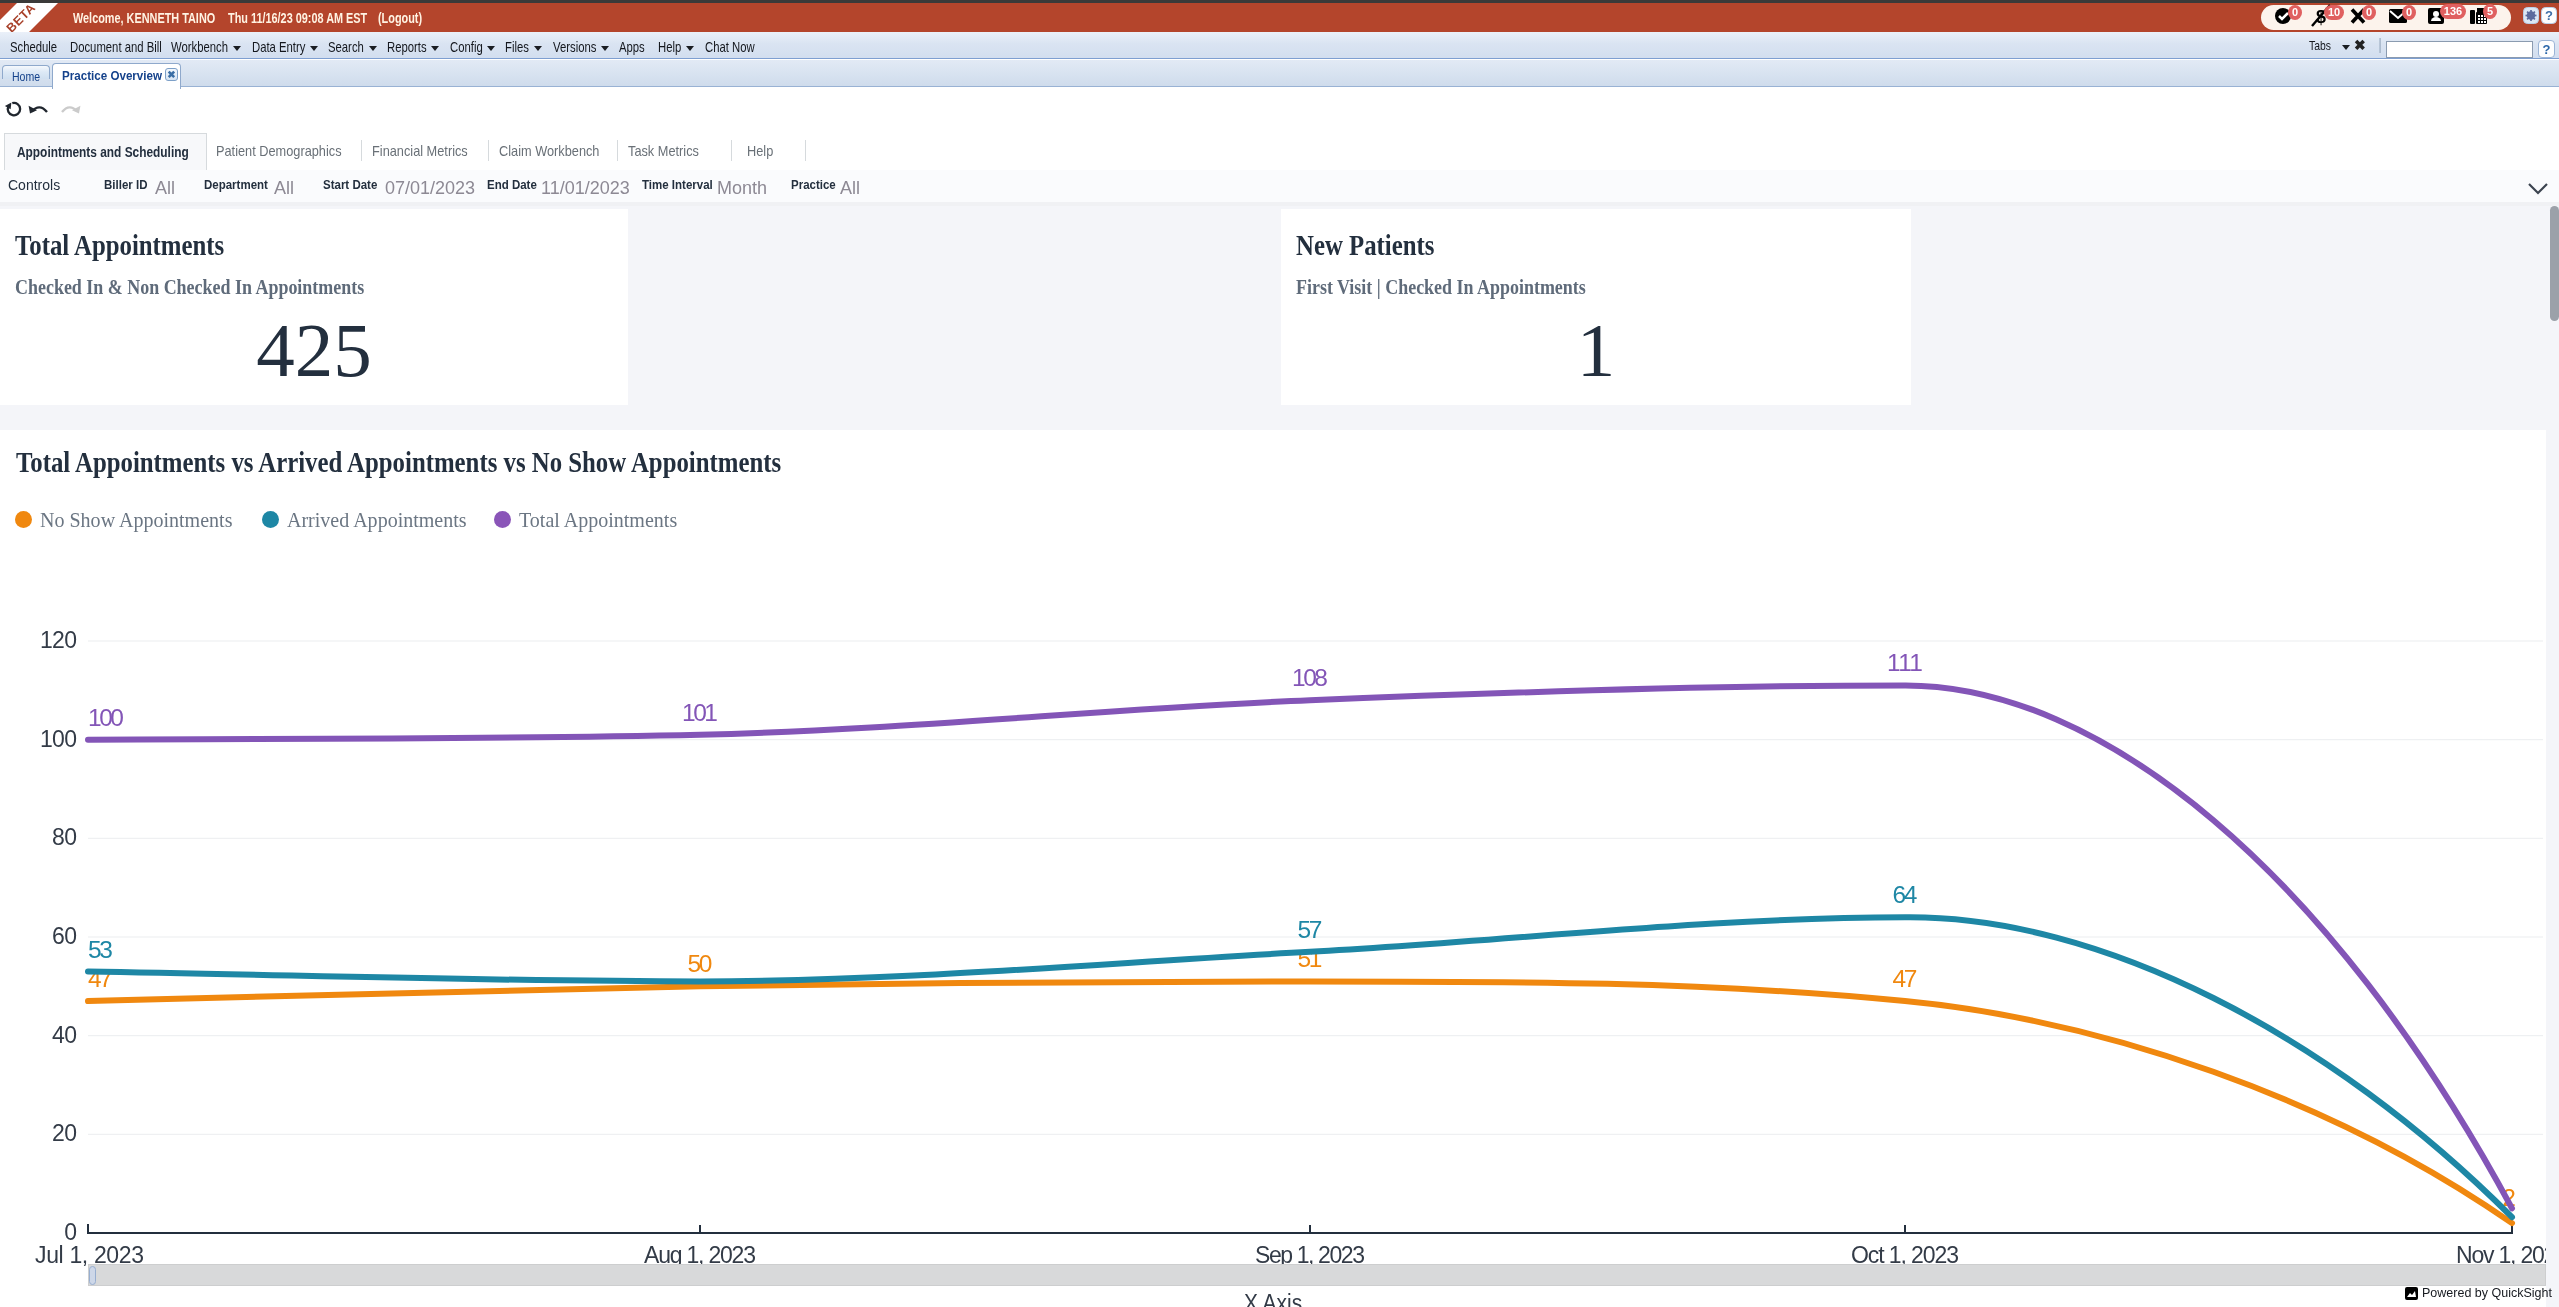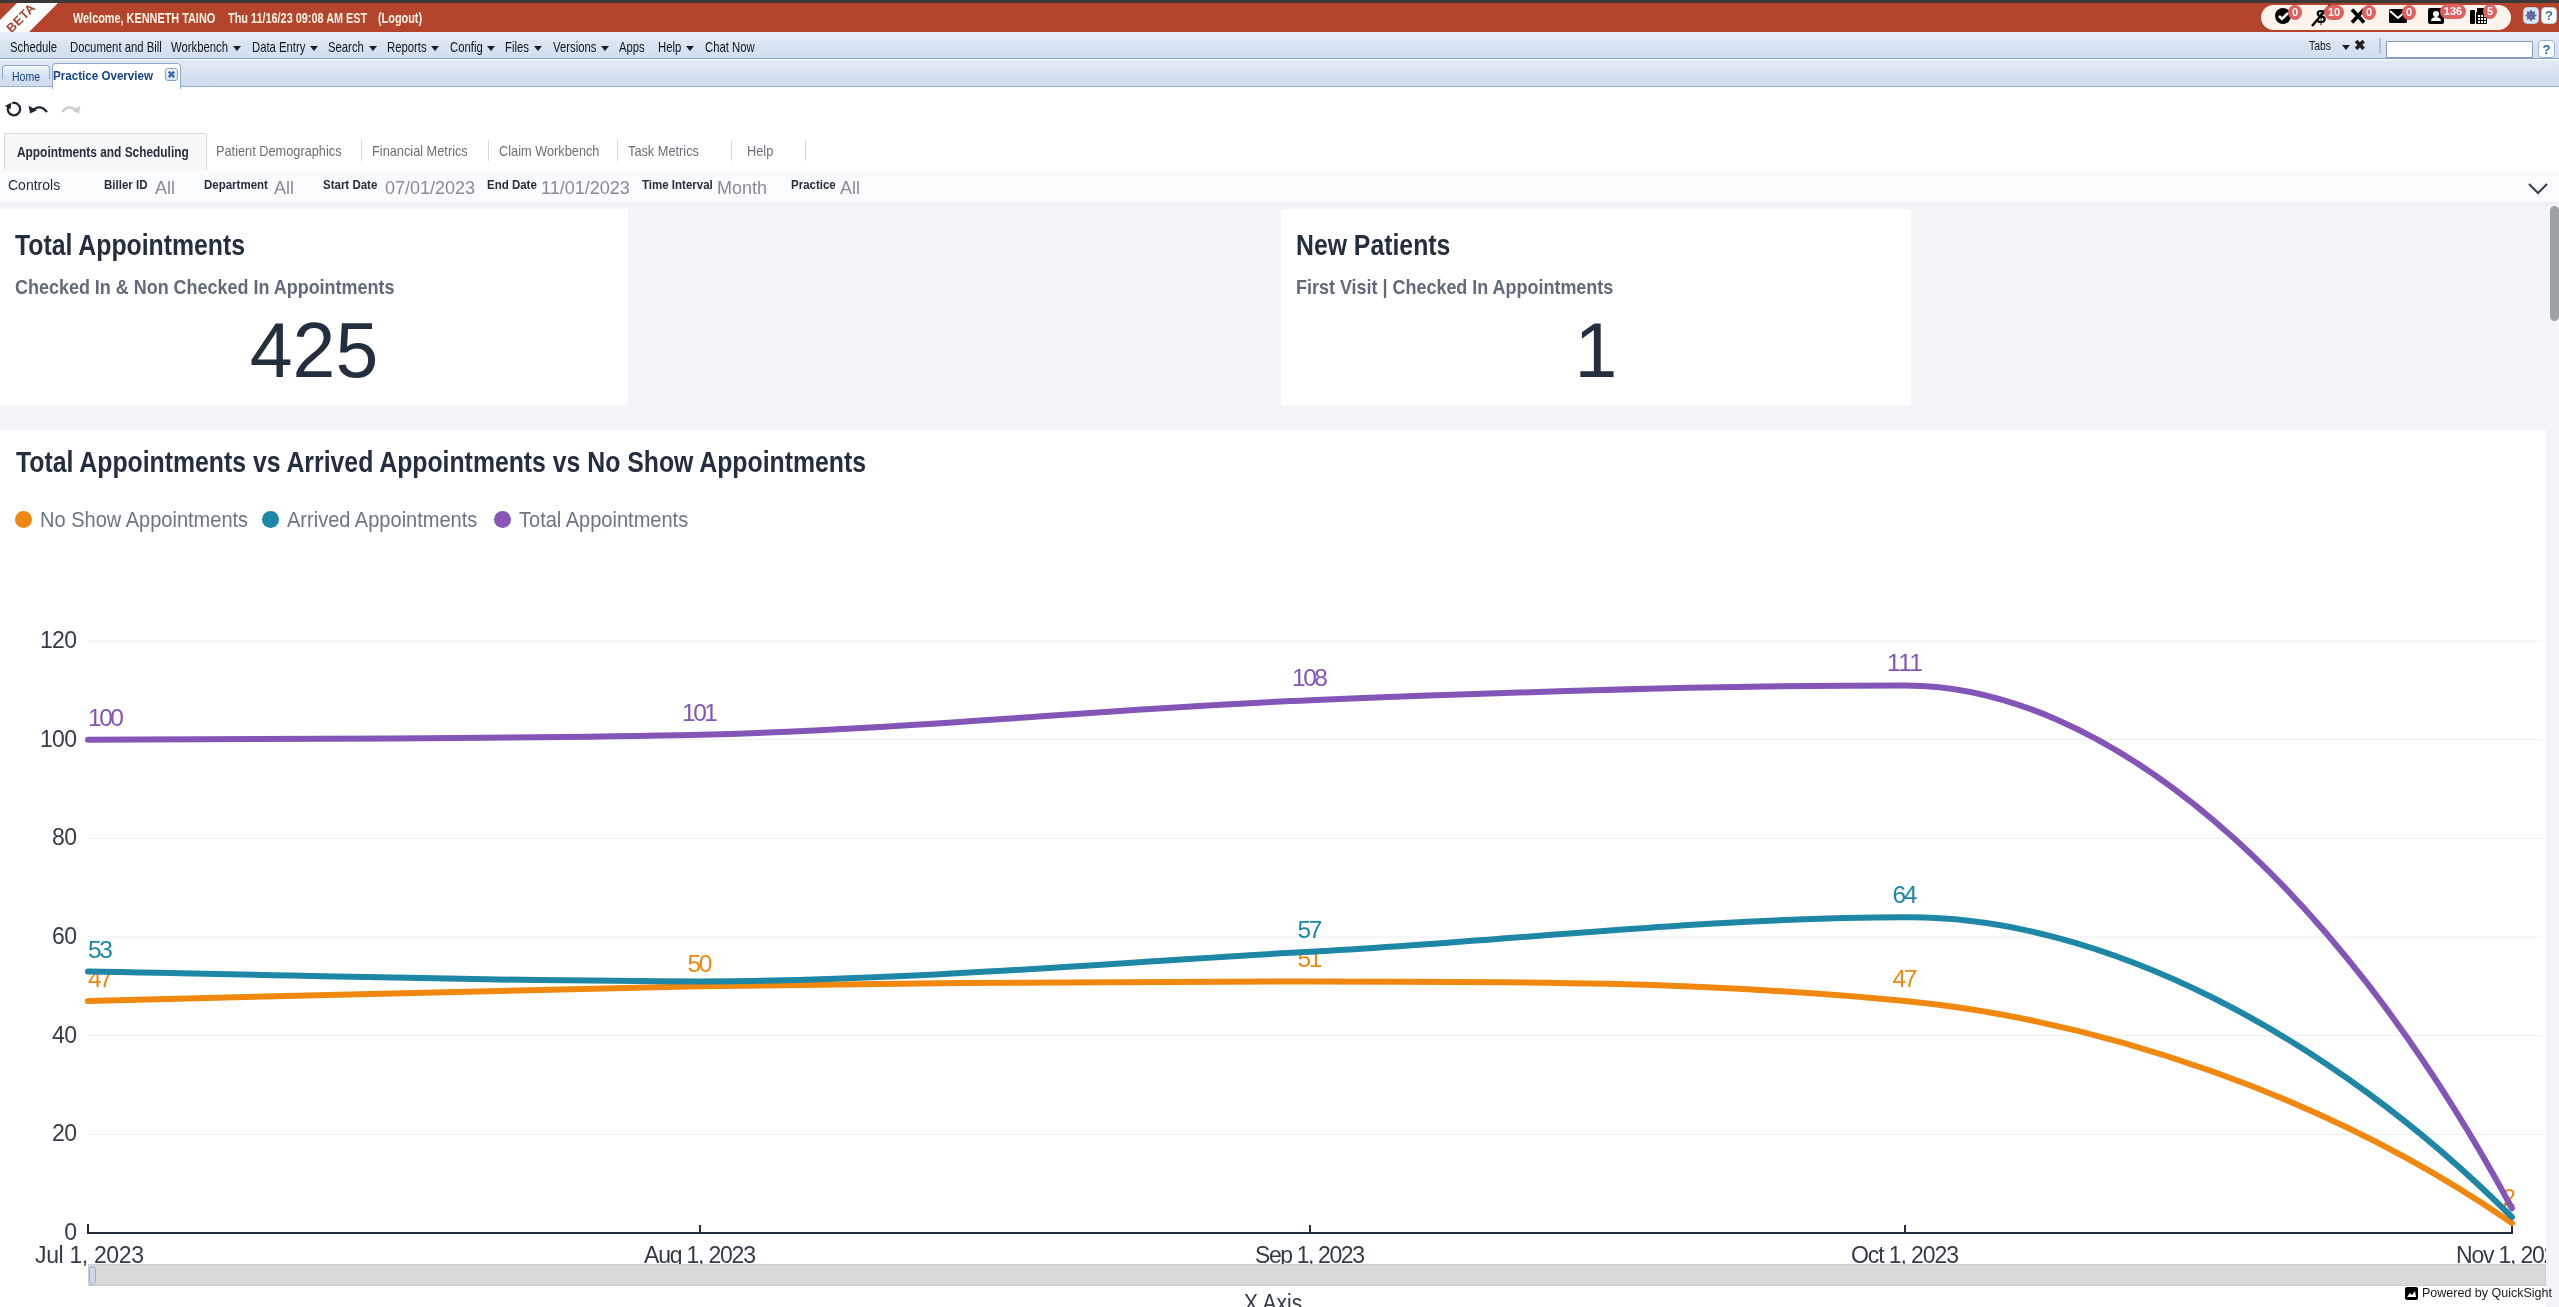--- a/index.html
+++ b/index.html
@@ -40,21 +40,21 @@
   #tabrow { left:0; top:60px; width:2559px; height:27px;
      background:linear-gradient(#e2eaf5,#cfdcec); border-bottom:1px solid #99b2d4; }
   #tabhome { left:2px; top:65px; width:48px; height:14px;
      background:linear-gradient(#f6f9fd,#dde9f6 45%, #cfdff0);
      border:1px solid #8fa9cc; border-bottom:none; border-radius:4px 4px 0 0;
      color:#15428b; font-size:13.5px; text-align:center; line-height:22px; }
   #tabhome i { font-style:normal; display:inline-block; transform:scaleX(0.78); }
   #tabpo i { font-style:normal; display:inline-block; transform:scaleX(0.86); transform-origin:0 50%; }
   #tabpo { left:52px; top:63px; width:129px; height:26px; background:#fff;
      border:1px solid #8fa9cc; border-bottom:none; border-radius:4px 4px 0 0;
-     color:#15428b; font-size:13.5px; font-weight:bold; line-height:24px; }
+     color:#15428b; font-size:13.5px; font-weight:bold; line-height:24px; padding-left:9px;}
   #tabpo .close { position:absolute; left:112px; top:4px; width:13px; height:13px;
      border:1px solid #7da0c8; border-radius:3px; background:linear-gradient(#f3f8fd,#d6e4f3);
      color:#3a6ea5; font-size:10px; font-weight:bold; line-height:12px; text-align:center; }
   
   #subtabbox { left:4px; top:133px; width:203px; height:37px; background:#f7f8fa;
      border:1px solid #d6dadd; border-bottom:none; }
   #subtabbox span { position:absolute; left:12px; top:10px; font-size:14.5px;
      font-weight:bold; color:#232f3e; white-space:nowrap; transform:scaleX(0.82);
      transform-origin:0 50%; }
   .stab { position:absolute; top:143px; font-size:14.5px; color:#697077;
@@ -62,21 +62,21 @@
   .stsep { position:absolute; top:140px; width:1px; height:21px; background:#d6dadd; }
   
   #controls { left:0; top:170px; width:2559px; height:32px; background:#fafbfd; }
   #cstrip { left:0; top:202px; width:2559px; height:4px; background:#f0f1f4; }
   #controls .big { position:absolute; left:8px; top:7px; font-size:14px; color:#232f3e; }
   .clabel { position:absolute; top:8px; font-size:12.5px; font-weight:bold; color:#232f3e;
      white-space:nowrap; transform:scaleX(0.92); transform-origin:0 50%; }
   .cval { position:absolute; top:8px; font-size:18px; color:#8d8994;
      white-space:nowrap; }
   
-  #dash { left:0; top:206px; width:2559px; height:1101px; background:#f4f5f9; }
+  #dash { left:0; top:206px; width:2559px; height:1101px; background:#f4f5f9;font-family:Liberation Serif, serif; }
   .card { position:absolute; top:3px; height:196px; background:#fff; }
   .card h3 { position:absolute; left:15px; top:20px; font-size:29px; color:#232f3e;
      white-space:nowrap; transform:scaleX(0.855); transform-origin:0 50%; }
   .card .sub { position:absolute; left:15px; top:66px; font-size:21px; font-weight:bold; color:#5f6b7a;
      white-space:nowrap; transform:scaleX(0.855); transform-origin:0 50%; }
   .card .num { position:absolute; left:0; width:100%; top:97px; font-size:77px; color:#232f3e;
      text-align:center; }
   #chartpanel { left:0; top:224px; width:2546px; height:877px; background:#fff; }
   #chartpanel h2 { position:absolute; left:16px; top:16px; font-size:29px; color:#232f3e;
      white-space:nowrap; transform:scaleX(0.855); transform-origin:0 50%; }

